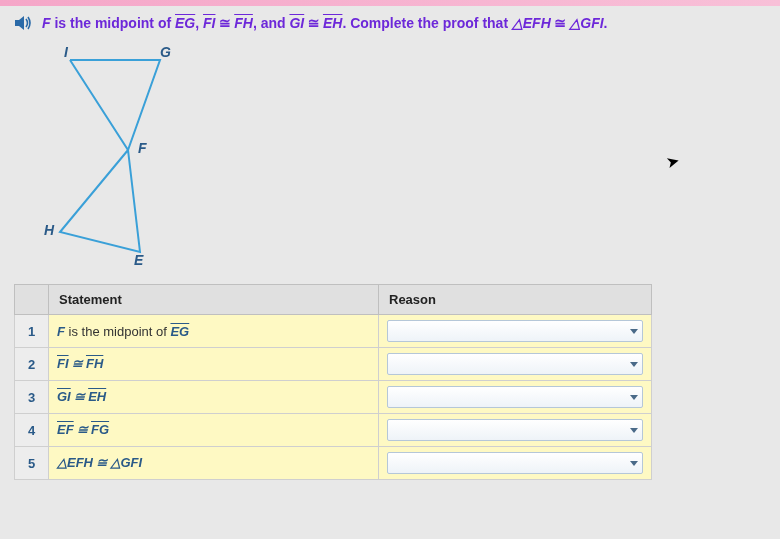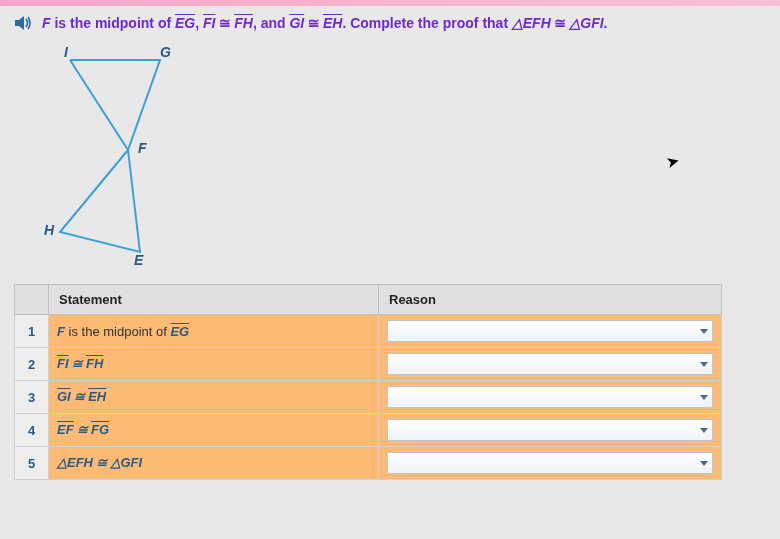--- a/index.html
+++ b/index.html
@@ -40,37 +40,37 @@
     }
     .diagram svg { position: absolute; inset: 0; }
     .vlabel {
       position: absolute;
       font-style: italic;
       font-weight: bold;
       color: #2a5a88;
       font-size: 14px;
     }
     .proof-table {
-      width: 708px;
+      width: 638px;
       border-collapse: collapse;
       background: #f2f2f2;
       font-size: 13px;
     }
     .proof-table th {
       text-align: left;
       padding: 7px 10px;
       background: #e0e0e0;
       border: 1px solid #bfbfbf;
       color: #222;
       font-weight: bold;
     }
     .proof-table td {
       padding: 5px 8px;
       border: 1px solid #cfcfcf;
-      background: #fdba74;
+      background: #fef9c3;
       color: #333;
       vertical-align: middle;
     }
     .proof-table td.numcell {
       width: 34px;
       text-align: center;
       color: #2a5a88;
       font-weight: bold;
       background: #ededed;
     }

